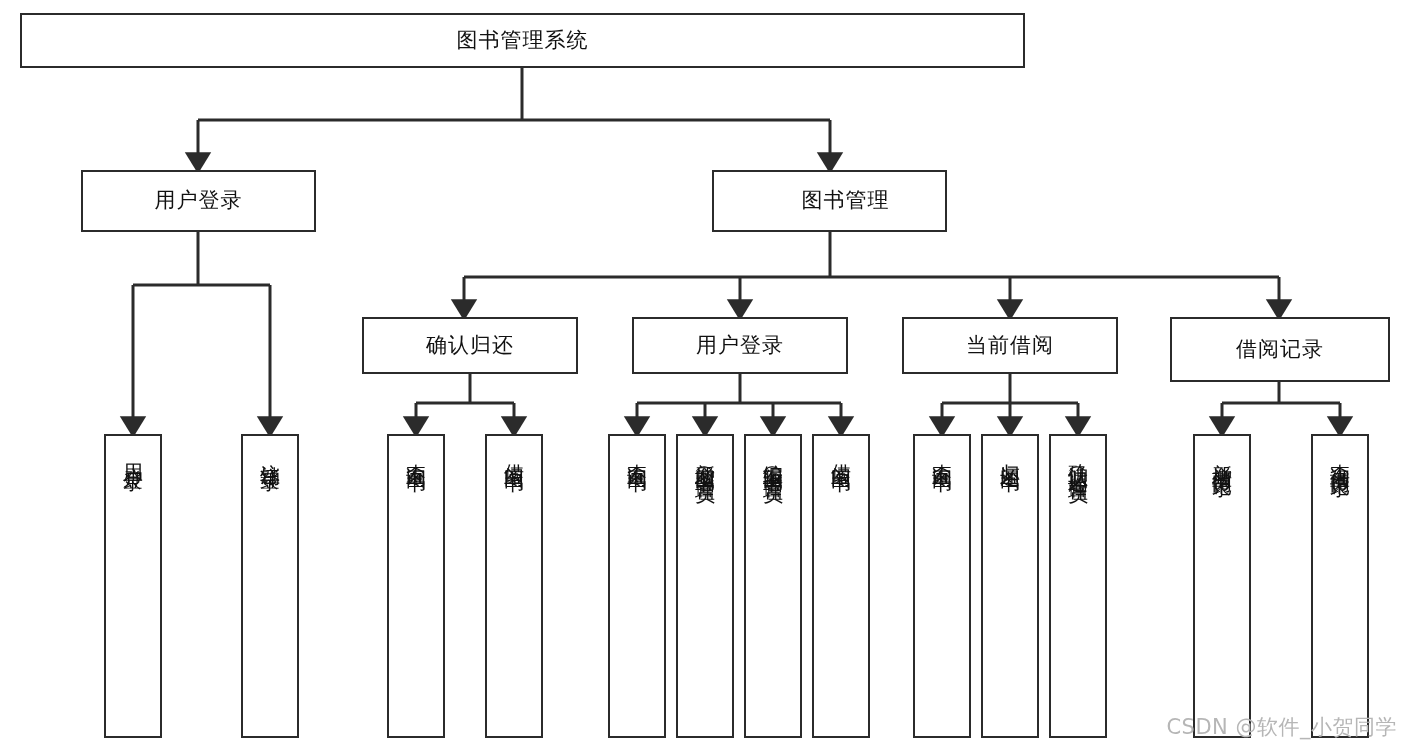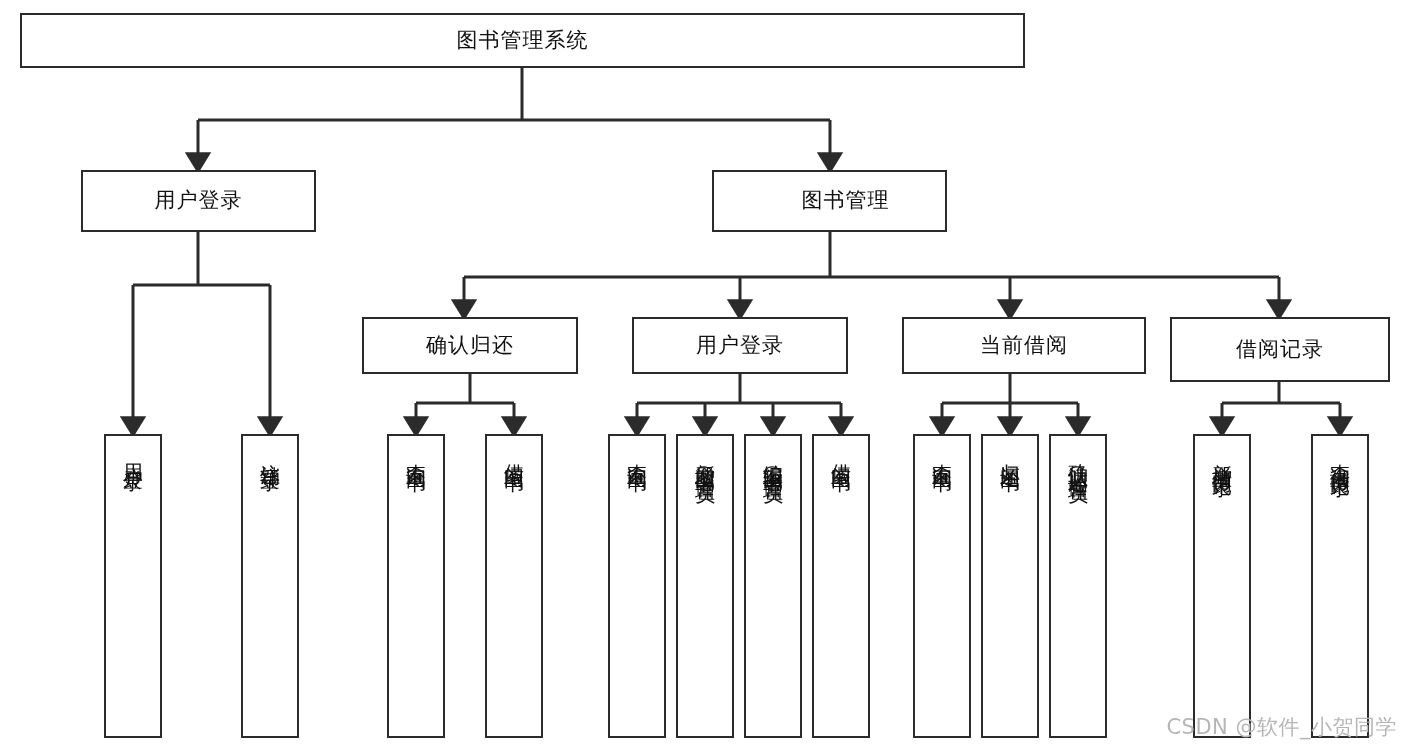--- a/index.html
+++ b/index.html
@@ -138,21 +138,21 @@
   </div>
 
   <div class="node" style="left:362px; top:317px; width:216px; height:57px;">
     <span class="node-label">确认归还</span>
   </div>
 
   <div class="node" style="left:632px; top:317px; width:216px; height:57px;">
     <span class="node-label">用户登录</span>
   </div>
 
-  <div class="node" style="left:902px; top:317px; width:244px; height:57px;">
+  <div class="node" style="left:902px; top:317px; width:216px; height:57px;">
     <span class="node-label">当前借阅</span>
   </div>
 
   <div class="node" style="left:1170px; top:317px; width:220px; height:65px;">
     <span class="node-label">借阅记录</span>
   </div>
 
   <div class="node leaf" style="left:104px; top:434px; width:58px; height:304px;">
     <span class="node-label">用户登录</span>
   </div>

